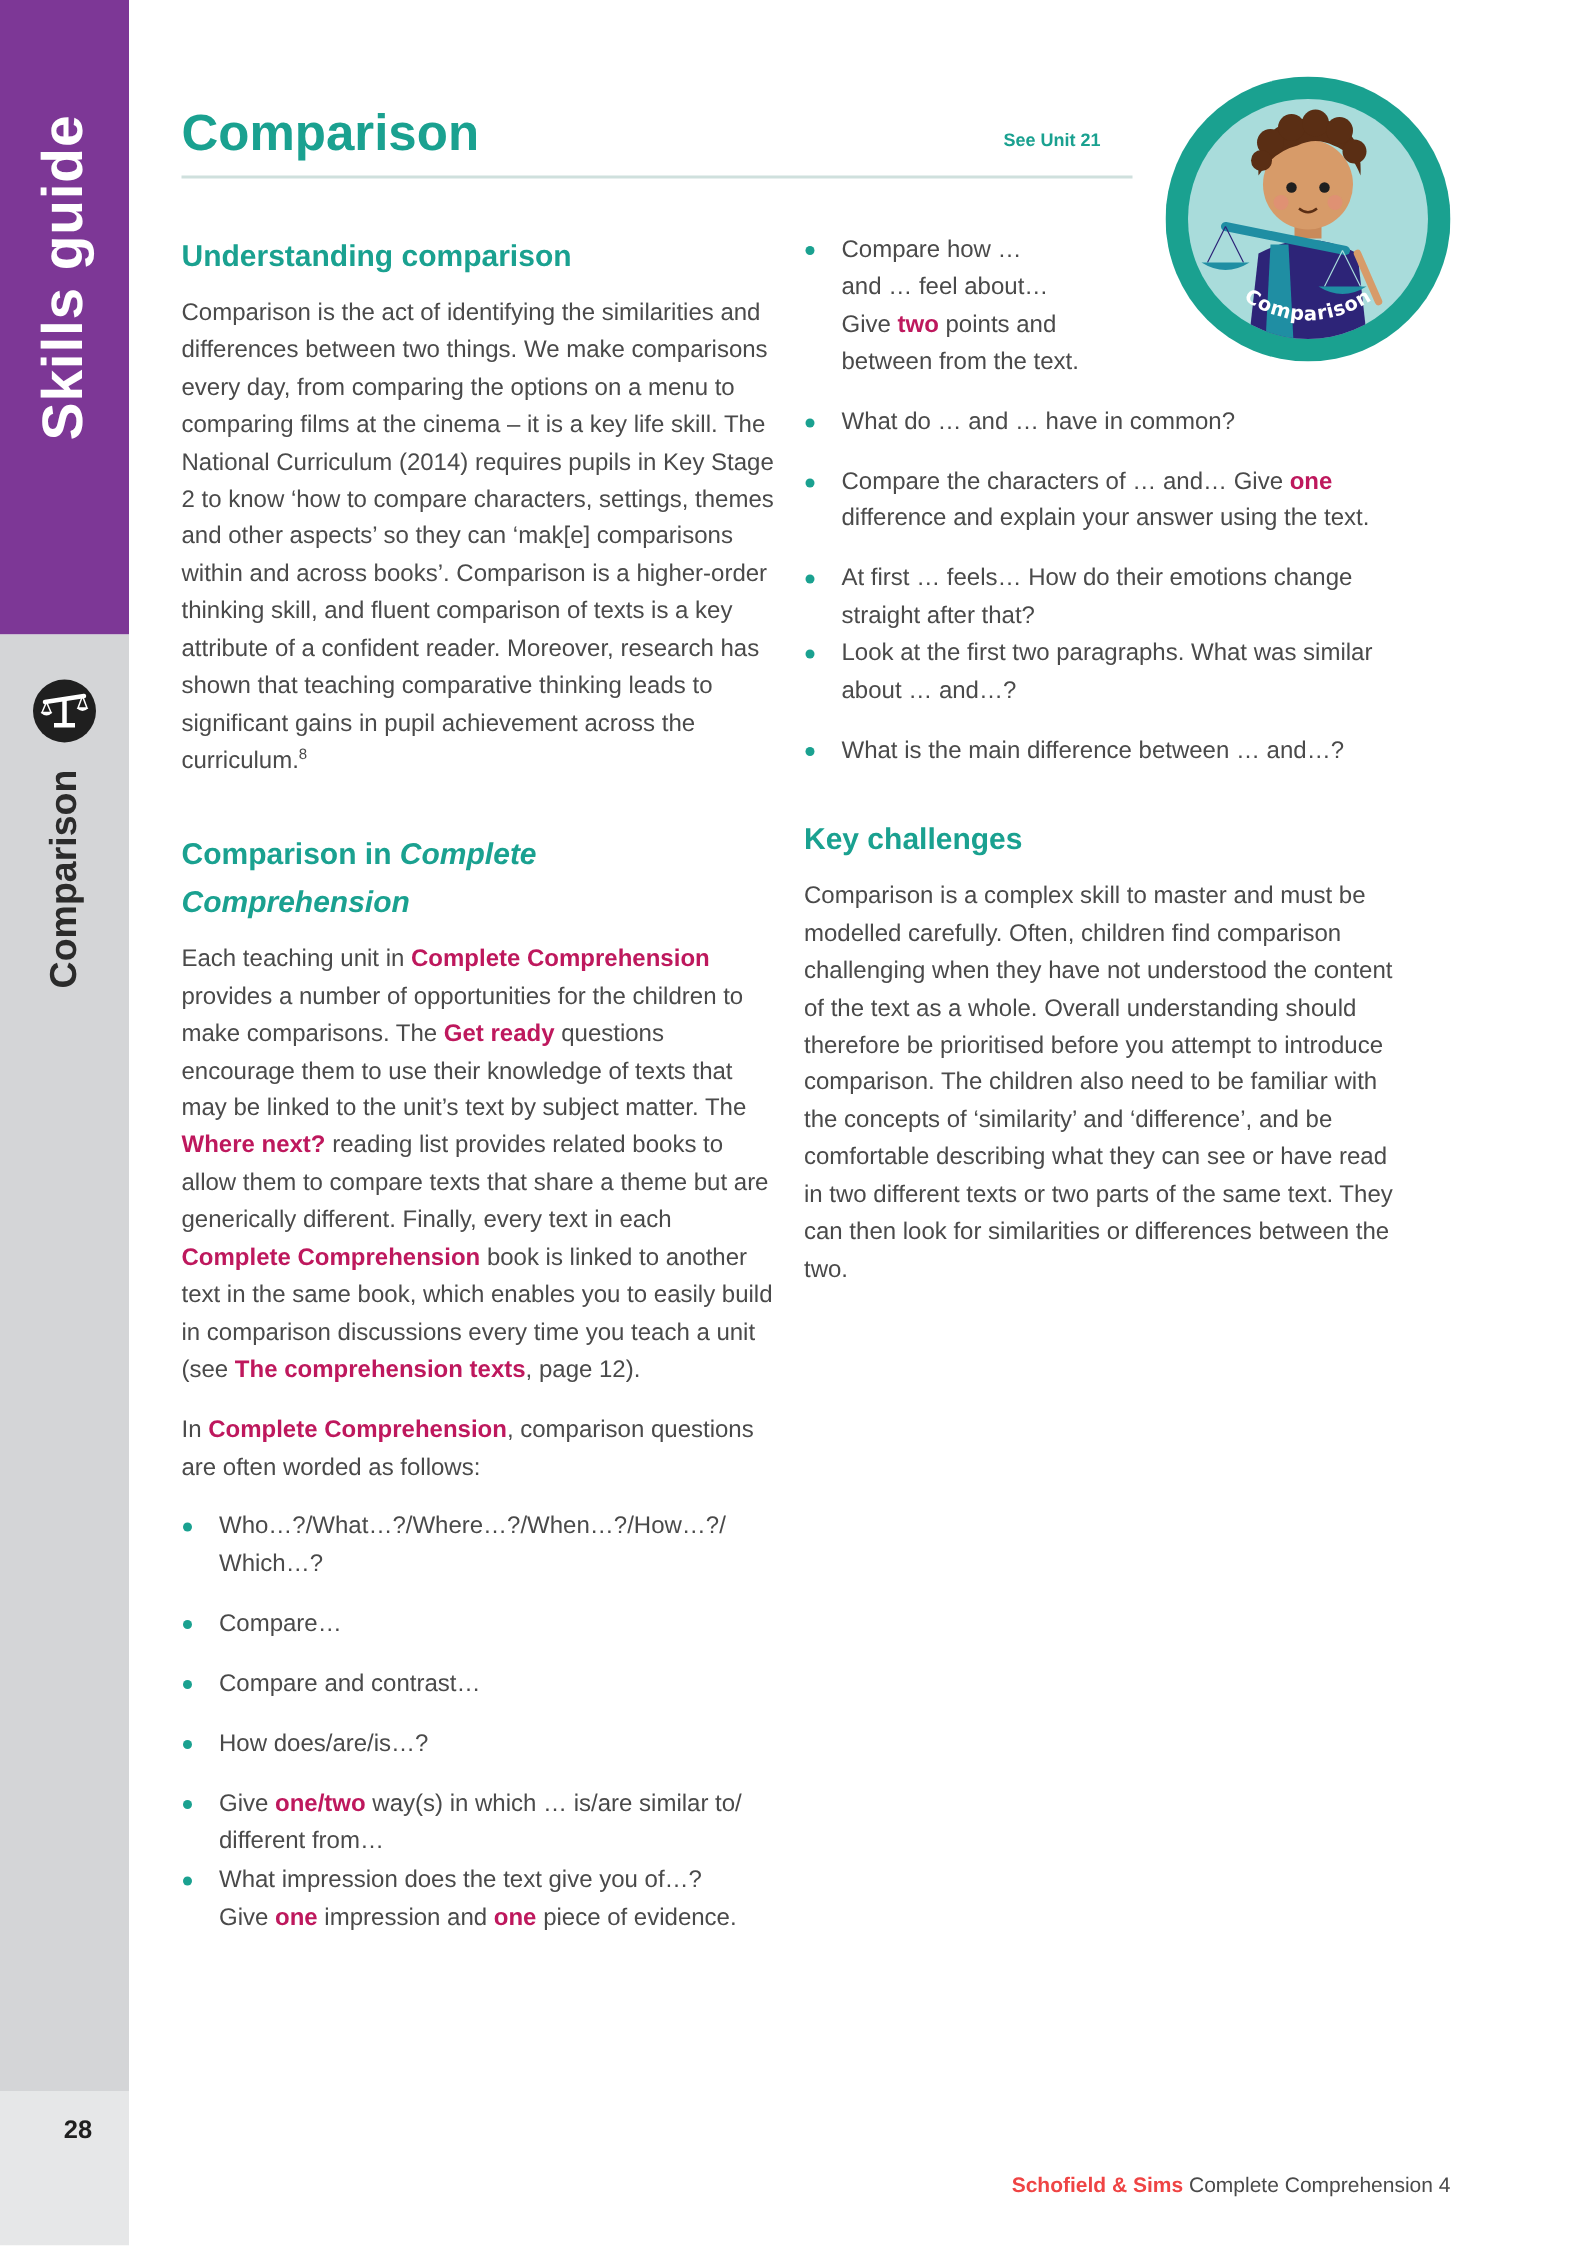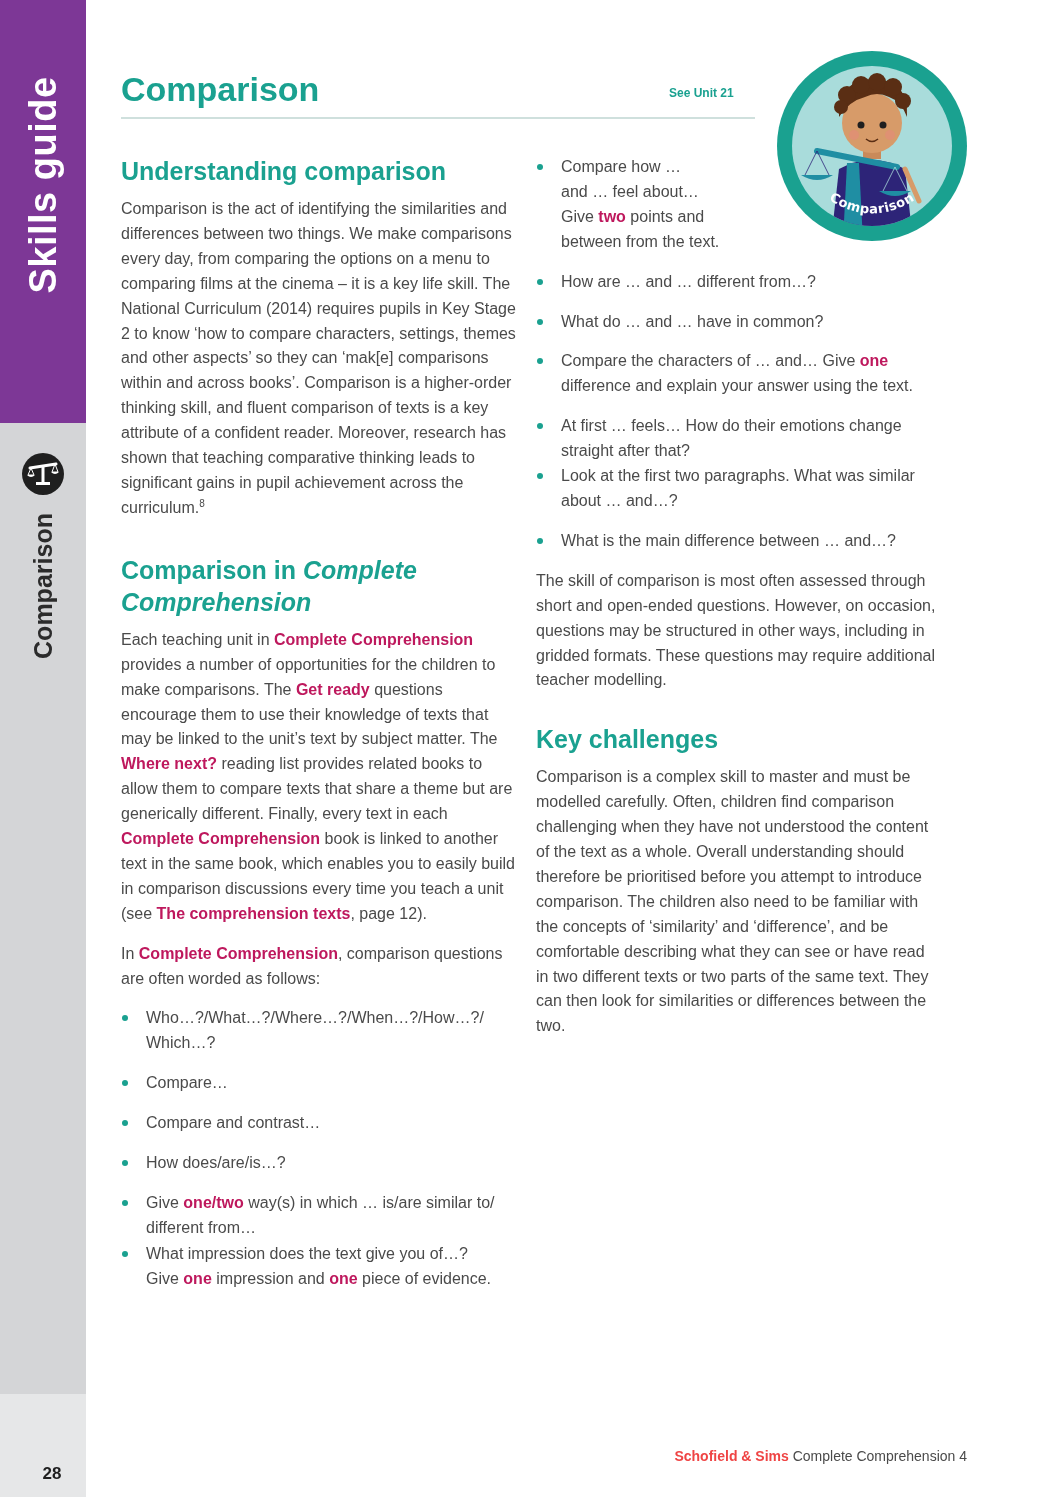--- a/index.html
+++ b/index.html
@@ -34,21 +34,21 @@
     transform: translate(-50%, -50%) rotate(-90deg);
     white-space: nowrap;
     color: #2b2b2b; font-weight: bold; font-size: 25px;
   }
   .scale-badge {
     position: absolute; left: 22px; top: 453px; width: 42px; height: 42px;
     border-radius: 50%; background: #1f1f1f;
     display: flex; align-items: center; justify-content: center;
   }
   .page-num {
-    position: absolute; left: 0; width: 104px; top: 1464px; text-align: center;
+    position: absolute; left: 0; width: 104px; top: 1410px; text-align: center;
     font-weight: bold; font-size: 17px; color: #1f1f1f;
   }
 
   
   .page-title {
     position: absolute; left: 121px; top: 70px;
     font-size: 34px; font-weight: bold; color: #1aa190;
   }
   .see-unit {
     position: absolute; left: 669px; top: 86px;
@@ -62,21 +62,21 @@
   
   .badge {
     position: absolute; left: 777px; top: 51px; width: 190px; height: 190px;
   }
 
   
   .col-left { position: absolute; left: 121px; top: 155px; width: 400px; }
   .col-right { position: absolute; left: 536px; top: 155px; width: 405px; }
 
   h2 {
-    color: #1aa190; font-size: 25px; font-weight: bold; line-height: 32px;
+    color: #1aa190; font-size: 20px; font-weight: bold; line-height: 32px;
   }
   h2 .ital { font-style: italic; }
   p.body {
     font-size: 16px; line-height: 24.9px; color: #4a4a4a;
   }
   b { color: #be185d; font-weight: bold; }
   ul.qs { list-style: none; }
   ul.qs li {
     position: relative; padding-left: 25px;
     font-size: 16px; line-height: 24.9px; color: #4a4a4a;
@@ -198,29 +198,27 @@
 </div>
 
 <div class="col-right">
   <ul class="qs">
     <li style="margin-bottom:15px;">
       <span>Compare how …</span><br>
       <span>and … feel about…</span><br>
       <span>Give </span><b>two</b><span> points and</span><br>
       <span>between from the text.</span>
     </li>
-    <li style="margin-bottom:15px;"><span>How are … and … different from…?</span></li>
     <li style="margin-bottom:15px;"><span>What do … and … have in common?</span></li>
     <li style="margin-bottom:15px;"><span>Compare the characters of … and… Give </span><b>one</b><span> difference and explain your answer using the text.</span></li>
     <li style="margin-bottom:0;"><span>At first … feels… How do their emotions change straight after that?</span></li>
     <li style="margin-bottom:15px;"><span>Look at the first two paragraphs. What was similar about … and…?</span></li>
     <li><span>What is the main difference between … and…?</span></li>
   </ul>
 
-  <p class="body" style="margin-top:15px;">The skill of comparison is most often assessed through short and open-ended questions. However, on occasion, questions may be structured in other ways, including in gridded formats. These questions may require additional teacher modelling.</p>
 
   <h2 style="margin-top:30px; margin-bottom:10px;">Key challenges</h2>
   <p class="body">Comparison is a complex skill to master and must be modelled carefully. Often, children find comparison challenging when they have not understood the content of the text as a whole. Overall understanding should therefore be prioritised before you attempt to introduce comparison. The children also need to be familiar with the concepts of ‘similarity’ and ‘difference’, and be comfortable describing what they can see or have read in two different texts or two parts of the same text. They can then look for similarities or differences between the two.</p>
 </div>
 
 <div class="footer">
   <b>Schofield &amp; Sims</b><span> Complete Comprehension 4</span>
 </div>
 
 </body></html>

